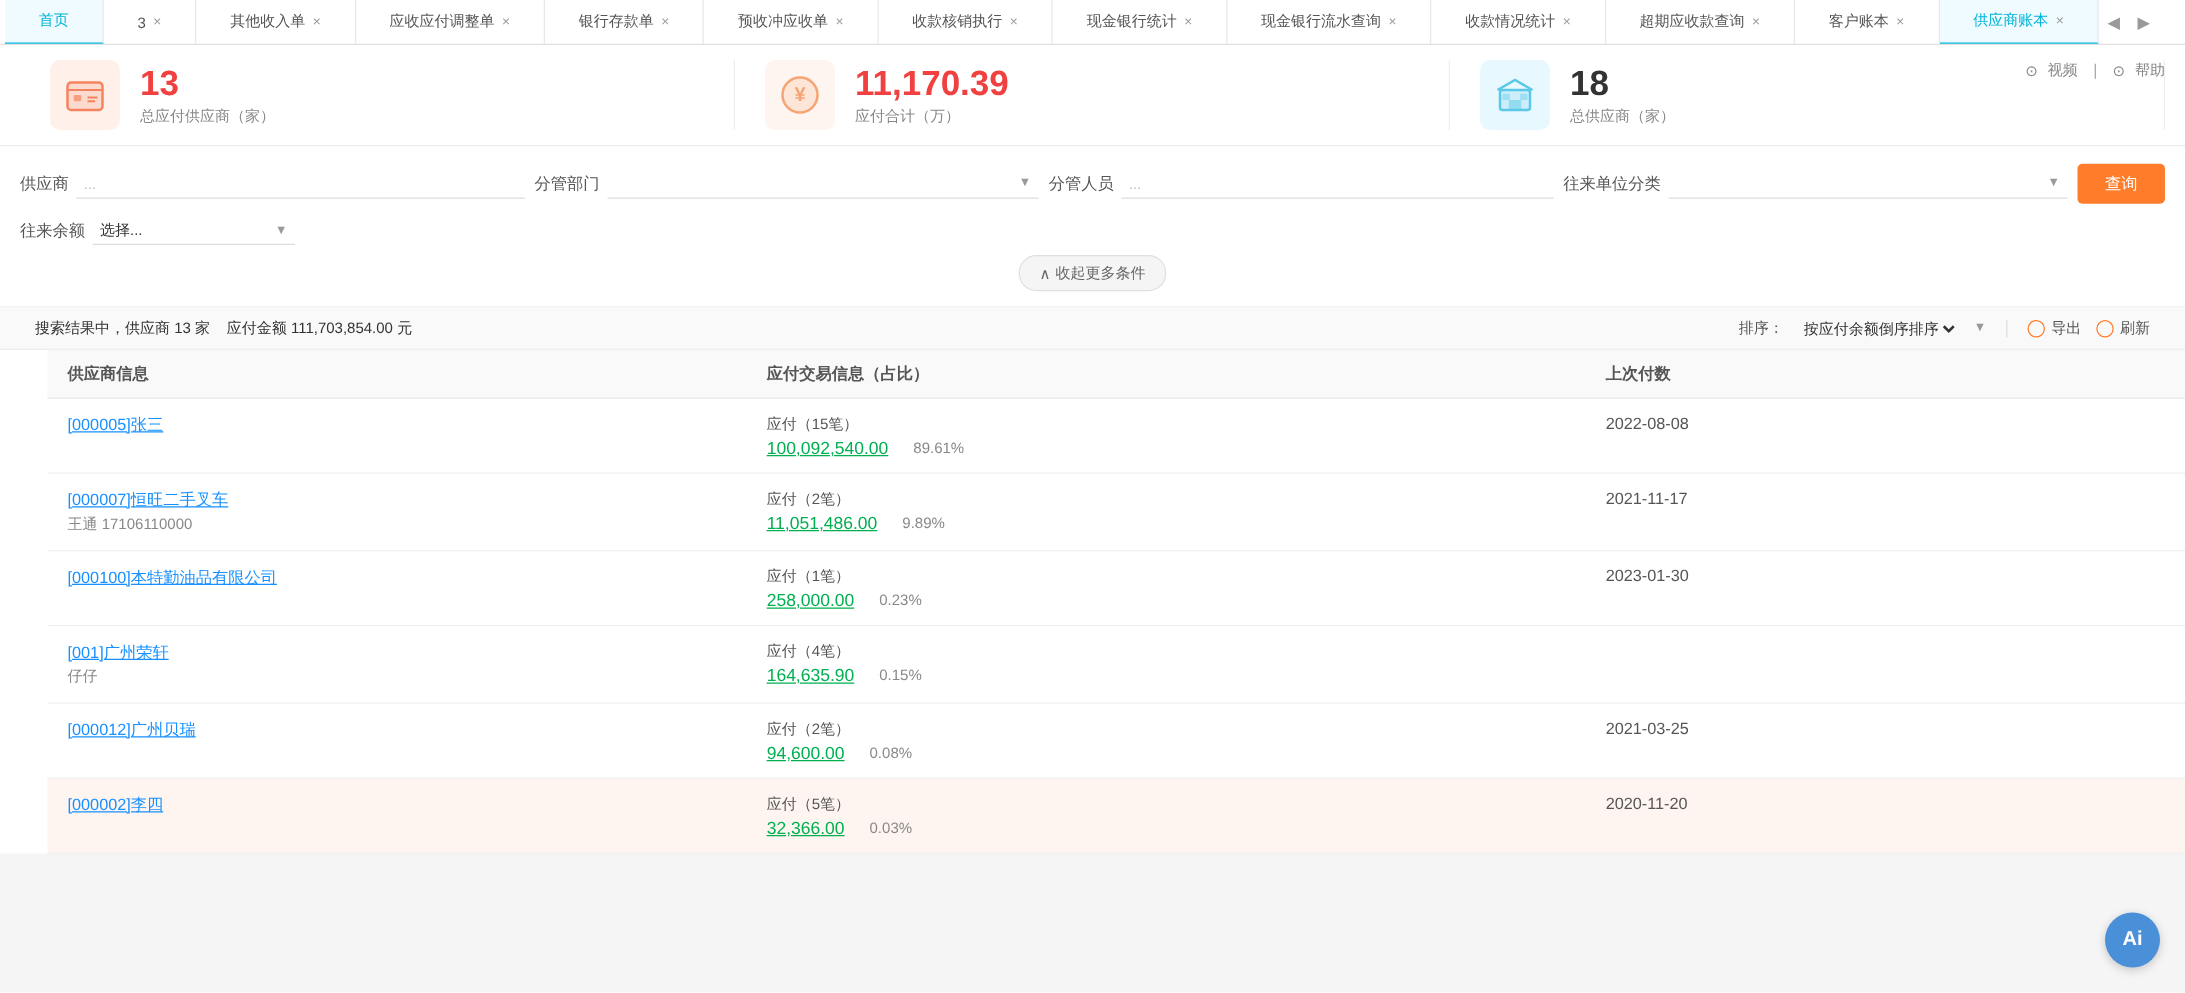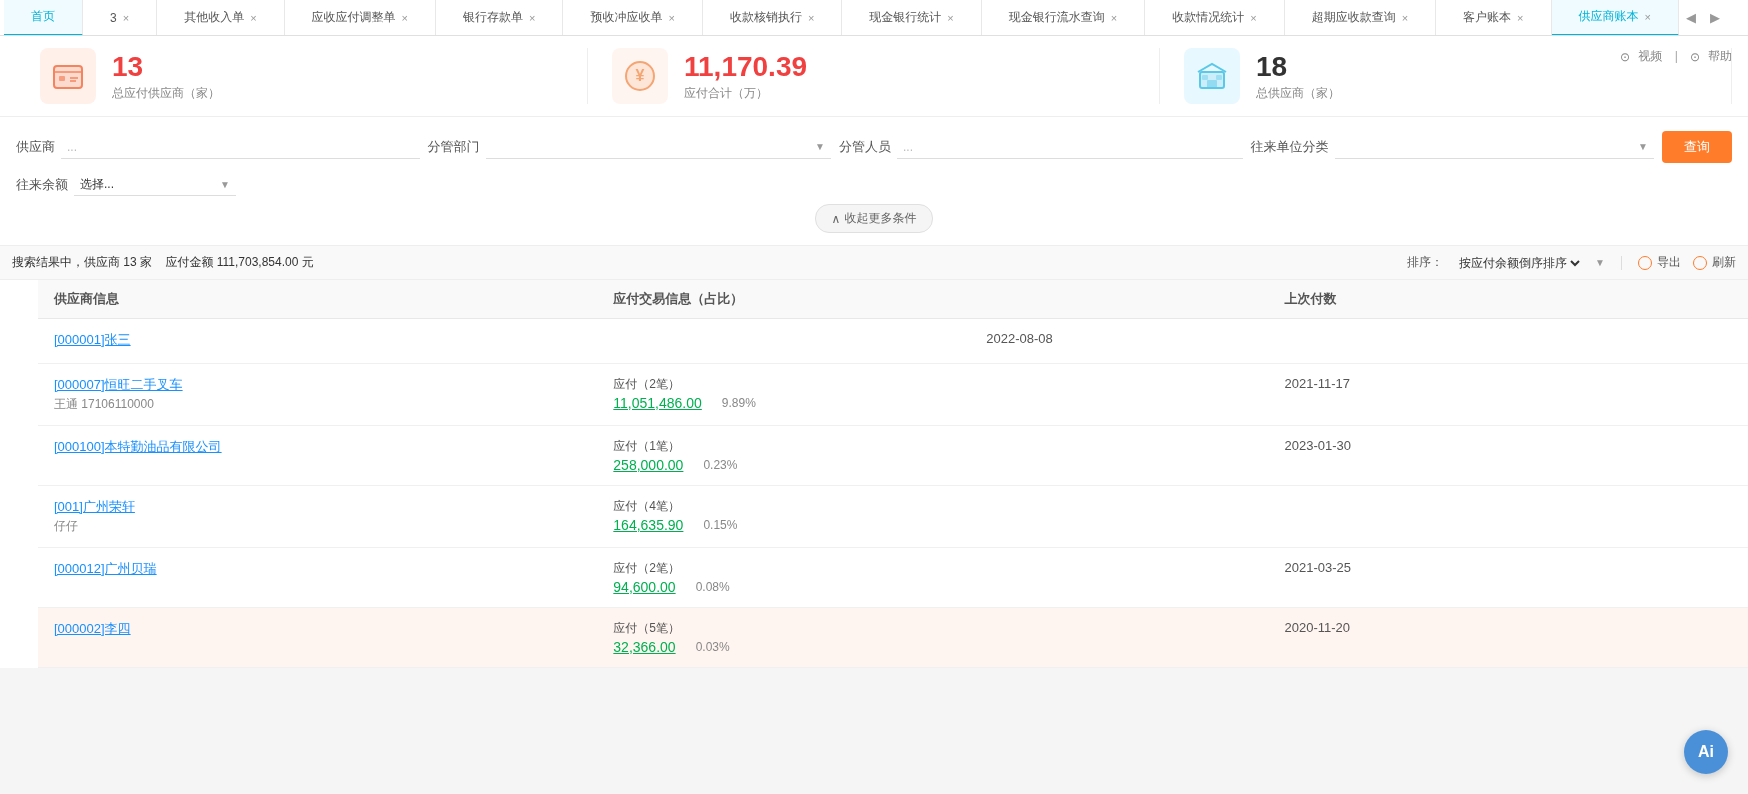--- a/index.html
+++ b/index.html
@@ -74,21 +74,21 @@
     }
     .balance-row { display: flex; align-items: center; gap: 8px; }
     .collapse-btn {
       display: flex; align-items: center; gap: 4px; padding: 5px 16px;
       background: #f5f5f5; border: 1px solid #e0e0e0; border-radius: 14px;
       cursor: pointer; font-size: 12px; color: #666; margin: 0 auto;
     }
 
     
     .results-bar {
-      background: #f9f9f9; border-bottom: 1px solid #eee; padding: 8px 12px;
+      background: #f9f9f9; border-bottom: 1px solid #eee; padding: 8px 28px;
       display: flex; align-items: center; justify-content: space-between; font-size: 12px; gap: 22px;
     }
     .results-info { color: #555; }
     .results-info span { color: #333; }
     .results-actions { display: flex; align-items: center; gap: 12px; color: #555; }
     .sort-label { color: #555; }
     .sort-select { color: #333; cursor: pointer; border: none; background: transparent; font-size: 12px; outline: none; }
     .action-btn {
       display: flex; align-items: center; gap: 3px; cursor: pointer; color: #555;
       font-size: 12px;
@@ -310,21 +310,28 @@
 
 <div class="table-area">
   <div class="table-header">
     <div class="col-supplier">供应商信息</div>
     <div class="col-transaction">应付交易信息（占比）</div>
     <div class="col-lastpay">上次付数</div>
   </div>
 
   <div class="table-row">
     <div class="col-supplier">
-      <a class="supplier-link">[000001]张三</a>
+      <a class="supplier-link">[000005]张三</a>
+    </div>
+    <div class="col-transaction">
+      <div class="tx-label">应付（15笔）</div>
+      <div class="tx-row">
+        <span class="tx-amount">100,092,540.00</span>
+        <span class="tx-pct">89.61%</span>
+      </div>
     </div>
     <div class="col-lastpay">
       <span class="last-pay-date">2022-08-08</span>
     </div>
   </div>
 
   <div class="table-row">
     <div class="col-supplier">
       <a class="supplier-link">[000007]恒旺二手叉车</a>
       <span class="supplier-sub">王通  17106110000</span>

